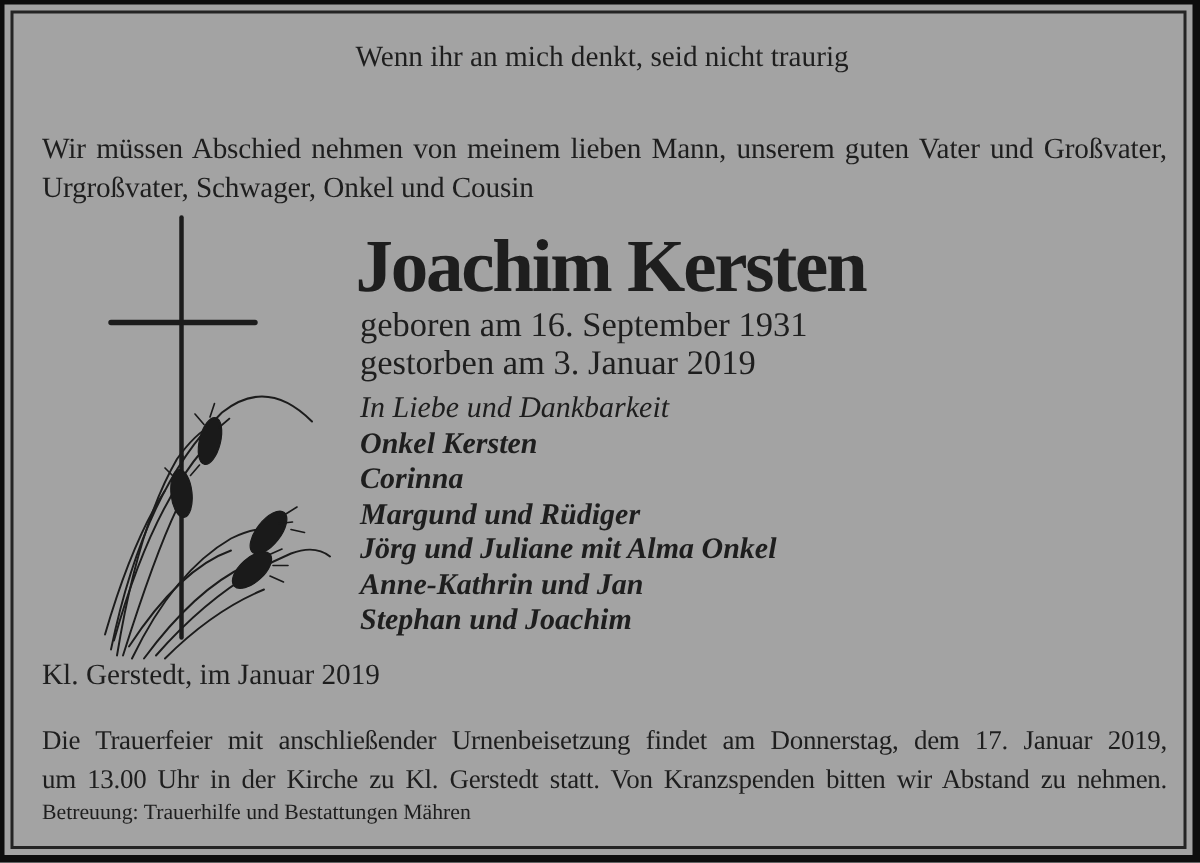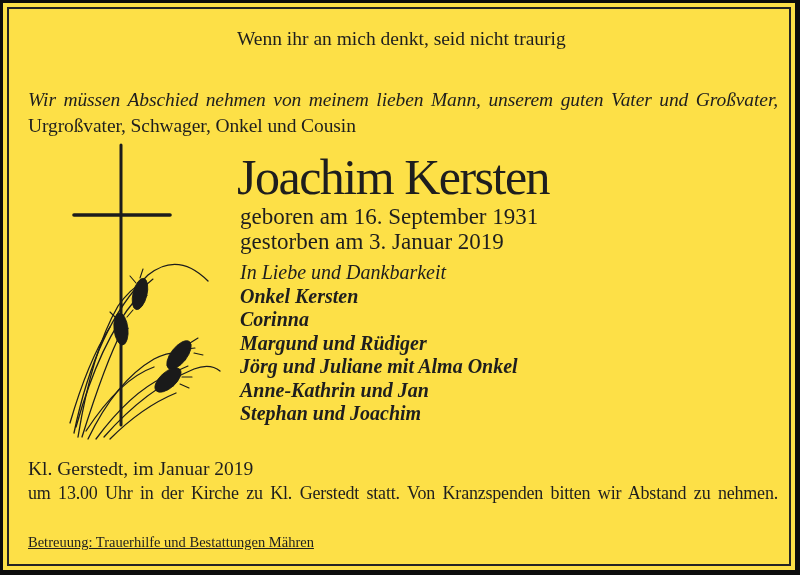--- a/index.html
+++ b/index.html
@@ -6,21 +6,21 @@
   body {
     width: 800px; height: 575px;
     background: #ffffff;
     font-family: "Liberation Serif", "DejaVu Serif", serif;
     color: #1e1e1e;
     overflow: hidden;
   }
   .page {
     position: relative;
     width: 800px; height: 575px;
-    background: #fde047;
+    background: #a3a3a3;
     box-sizing: border-box;
     border-style: solid;
     border-color: #0d0d0d;
     border-width: 3px 5px 5px 3px;
   }
   .inner-frame {
     position: absolute;
     left: 4px; top: 4px; right: 4px; bottom: 4px;
     border: 2px solid #242424;
     pointer-events: none;
@@ -29,56 +29,55 @@
   .quote {
     left: 234px; top: 21px;
     font-size: 19.5px; line-height: 29px;
     white-space: nowrap;
   }
   .intro {
     left: 25px; top: 84px; width: 750px;
     font-size: 19.5px; line-height: 26px;
     letter-spacing: -0.1px;
   }
-  .intro .just { text-align: justify; text-align-last: justify; font-style: italic; }
+  .intro .just { text-align: justify; text-align-last: justify; }
   .deceased-name {
     left: 234px; top: 149px;
     font-size: 50px; line-height: 50px;
-    font-weight: normal;
+    font-weight: bold;
     letter-spacing: -1.5px;
     white-space: nowrap;
   }
   .dates {
     left: 237px; top: 201px;
     font-size: 23px; line-height: 25px;
     white-space: nowrap;
   }
   .family {
     left: 237px; top: 258px;
     font-size: 20px; line-height: 23.5px;
     white-space: nowrap;
     font-style: italic;
   }
   .family .names { font-weight: bold; }
   .place-date {
-    left: 25px; top: 455px;
+    left: 25px; top: 437px;
     font-size: 19.5px;
     white-space: nowrap;
   }
   .funeral {
     left: 25px; top: 478px; width: 750px;
     font-size: 18px; line-height: 25.5px;
     letter-spacing: -0.2px;
   }
   .funeral .just { text-align: justify; text-align-last: justify; }
   .care {
     left: 25px; top: 531px;
     font-size: 14.5px;
     white-space: nowrap;
-    text-decoration: underline;
   }
   .cross-art { left: 55px; top: 128px; }
 </style>
 </head>
 <body>
 
 <div class="page">
   <div class="inner-frame"></div>
 
   <div class="abs quote">
@@ -137,17 +136,18 @@
       <div>Margund und Rüdiger</div>
       <div>Jörg und Juliane mit Alma Onkel</div>
       <div>Anne-Kathrin und Jan</div>
       <div>Stephan und Joachim</div>
     </div>
   </div>
 
   <div class="abs place-date">Kl. Gerstedt, im Januar 2019</div>
 
   <div class="abs funeral">
+    <div class="just">Die Trauerfeier mit anschließender Urnenbeisetzung findet am Donnerstag, dem 17. Januar 2019,</div>
     <div class="just">um 13.00 Uhr in der Kirche zu Kl. Gerstedt statt. Von Kranzspenden bitten wir Abstand zu nehmen.</div>
   </div>
 
   <div class="abs care">Betreuung: Trauerhilfe und Bestattungen Mähren</div>
 </div>
 
 </body></html>

